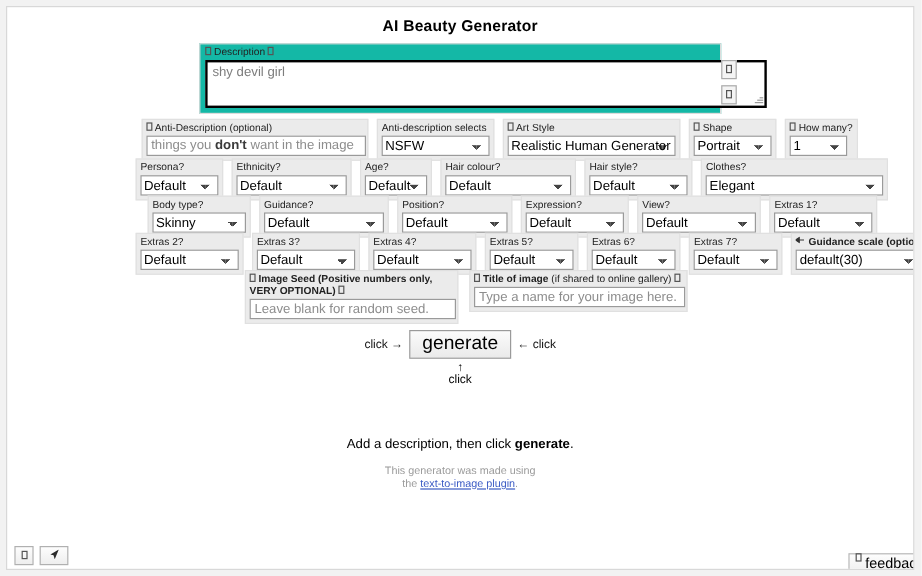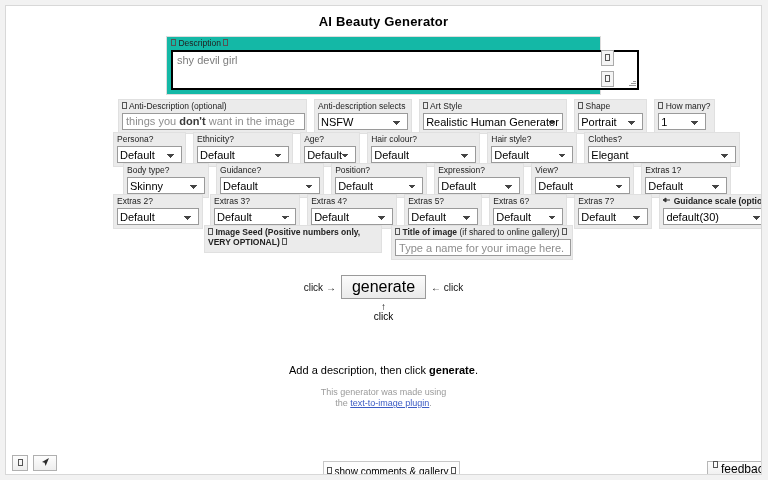--- a/index.html
+++ b/index.html
@@ -499,20 +499,21 @@
     </div>
   </div>
 
   <div class="seedrow">
     <div class="fieldset seed-fs" style="margin-right:6px">
       <span class="flabel">
         <span class="tofu"></span>
         <b style="font-weight:bold">Image Seed (Positive numbers only, VERY OPTIONAL)</b>
         <span class="tofu"></span>
       </span>
+      <input type="text" style="width: 172px;" placeholder="Leave blank for random seed.">
     </div>
     <div class="fieldset title-fs">
       <span class="flabel">
         <span class="tofu"></span>
         <b>Title of image</b><span> (if shared to online gallery)</span>
         <span class="tofu"></span>
       </span>
       <input type="text" style="width: 176px;" placeholder="Type a name for your image here.">
     </div>
   </div>
@@ -544,24 +545,19 @@
     </div>
     <div class="mini-btn" style="min-width:24px">
       <span class="cursor-ico">
         <svg width="9" height="10" viewBox="0 0 9 10">
             <path d="M8 0 L1 4 L3.6 4.8 L4.6 8 Z" fill="#2b2b2b"></path>
           </svg>
       </span>
     </div>
   </div>
 
-  <div class="comments-btn">
-    <span class="tofu"></span>
-    <span>show comments &amp; gallery</span>
-    <span class="tofu"></span>
-  </div>
 
   <div class="feedback-btn">
     <span class="tofu"></span>
     <span>feedback</span>
   </div>
 
 </div>
 
 </body></html>

